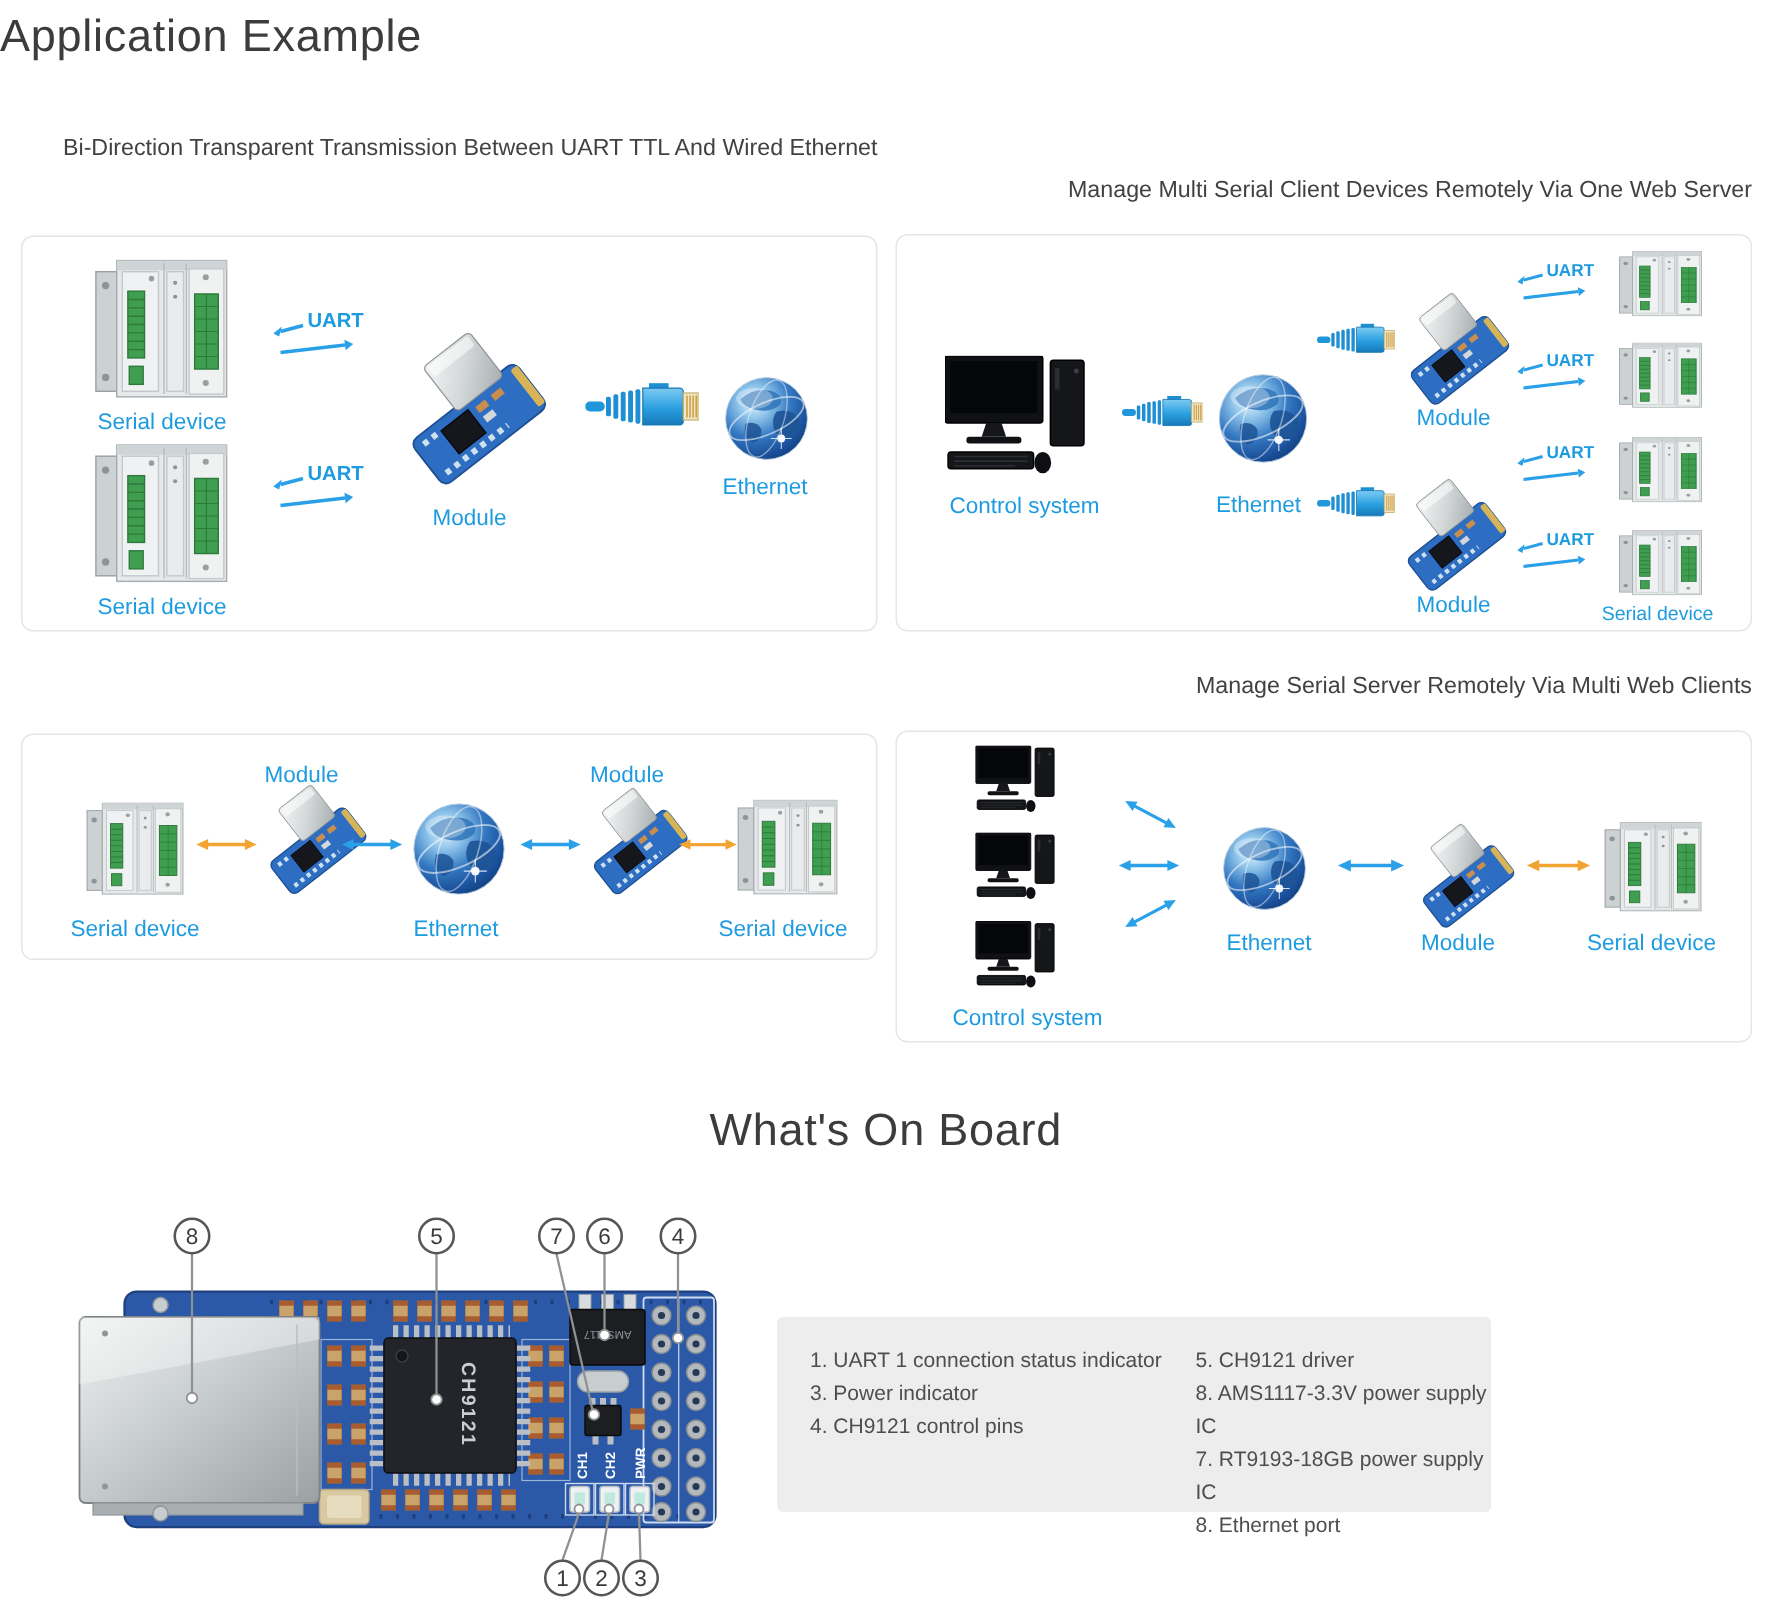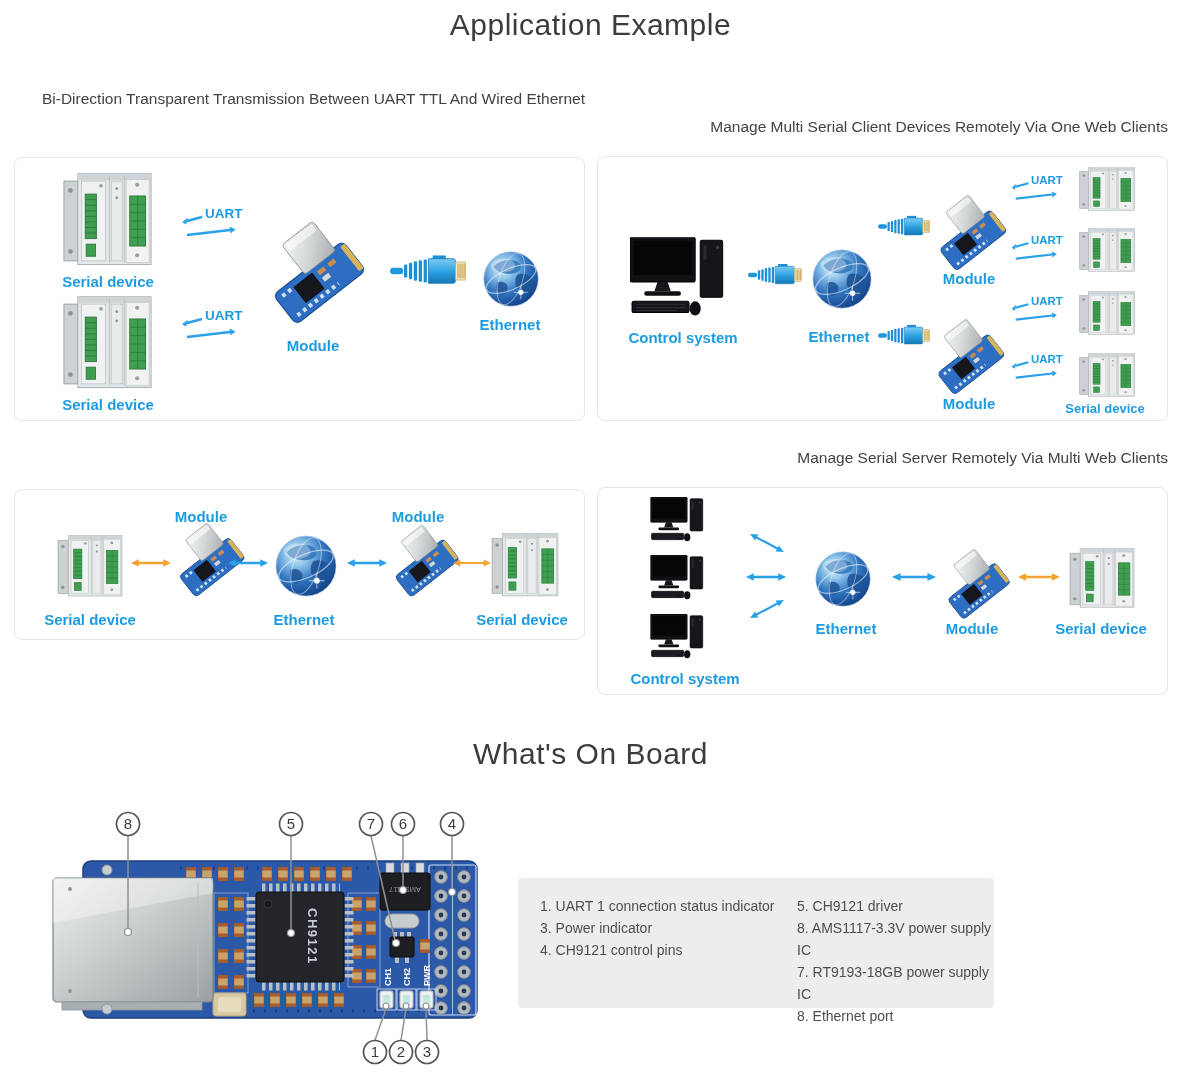--- a/index.html
+++ b/index.html
@@ -1,25 +1,25 @@
 <!DOCTYPE html>
 <html><head>
 <meta charset="utf-8">
 <style>
   html,body{margin:0;padding:0;background:#fff;}
   .page{position:relative;width:1181px;height:1080px;background:#fff;overflow:hidden;
         font-family:"Liberation Sans", sans-serif;}
   .abs{position:absolute;}
-  .page-title{position:absolute;left:0;top:8px;width:100%;margin:0;text-align:center;
+  .page-title{position:absolute;left:0;top:8px;width:100%;margin:0;text-align:left;
         font-size:30px;font-weight:400;color:#3c3c3c;letter-spacing:.5px;}
   .section-title{position:absolute;left:0;top:737px;width:100%;margin:0;text-align:center;
         font-size:30px;font-weight:400;color:#3c3c3c;letter-spacing:.5px;}
   .panel-heading{position:absolute;text-align:right;font-size:15.5px;color:#424242;line-height:29px;}
   .panel{position:absolute;background:#fff;border:1px solid #e6e6e6;border-radius:8px;box-sizing:border-box;}
-  .lbl{position:absolute;transform:translateX(-50%);color:#1d9be0;font-weight:700;
+  .lbl{position:absolute;transform:translateX(-50%);color:#1d9be0;font-weight:400;
        font-size:15px;white-space:nowrap;text-align:right;}
   .lbl.sm{font-size:13px;}
   .uart-mark{position:absolute;width:70px;height:34px;}
   .uart-mark .uart-text{position:absolute;left:27px;top:0;font-size:13.5px;font-weight:700;color:#1d9be0;}
   .uart-mark.sm{transform:scale(.85);transform-origin:0 0;}
   .legend-box{position:absolute;left:518px;top:878px;width:476px;height:130px;
        background:#ededed;border-radius:4px;}
   .legend-col{position:absolute;top:17px;font-size:14px;color:#4e4e4e;line-height:22px;}
   .legend-col.left{left:22px;}
   .legend-col.right{left:279px;}
@@ -141,21 +141,21 @@
     <rect x="0" y="0" width="10" height="14" fill="#c9a36a"></rect>
     <rect x="0" y="0" width="10" height="3.5" fill="#a85c30"></rect>
     <rect x="0" y="10.5" width="10" height="3.5" fill="#a85c30"></rect>
     <rect x="0" y="0" width="10" height="14" fill="none" stroke="#8a5a32" stroke-width="0.5"></rect>
   </symbol>
 </defs>
 </svg>
 
 <h1 class="page-title">Application Example</h1>
 <div class="panel-heading" style="left:14px;top:84px;width:571px;">Bi-Direction Transparent Transmission Between UART TTL And Wired Ethernet</div>
-<div class="panel-heading" style="left:597px;top:112px;width:571px;">Manage Multi Serial Client Devices Remotely Via One Web Clients</div>
+<div class="panel-heading" style="left:597px;top:112px;width:571px;">Manage Multi Serial Client Devices Remotely Via One Web Server</div>
 <div class="panel-heading" style="left:597px;top:443px;width:571px;">Manage Serial Server Remotely Via Multi Web Clients</div>
 
 <div class="panel" style="left:14px;top:157px;width:571px;height:264px;"></div>
 <div class="panel" style="left:597px;top:156px;width:571px;height:265px;"></div>
 <div class="panel" style="left:14px;top:489px;width:571px;height:151px;"></div>
 <div class="panel" style="left:597px;top:487px;width:571px;height:208px;"></div>
 
 <svg class="abs" style="left:60px;top:170px" width="95" height="102" viewBox="0 0 100 110">
       <use href="#sym-plc"></use>
     </svg>

